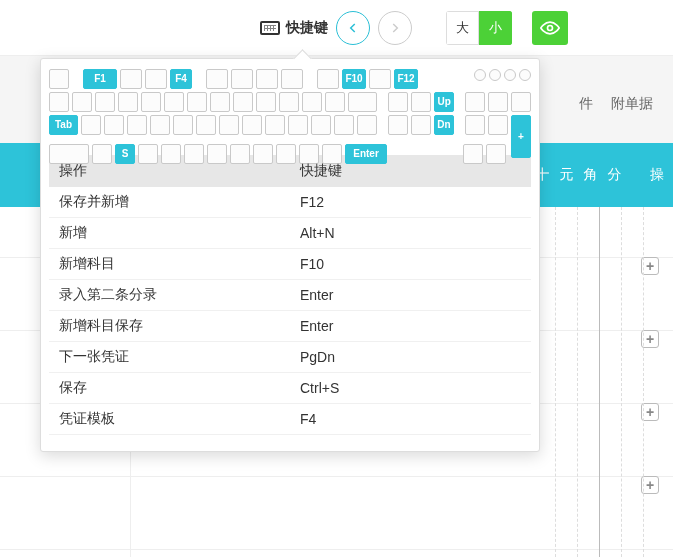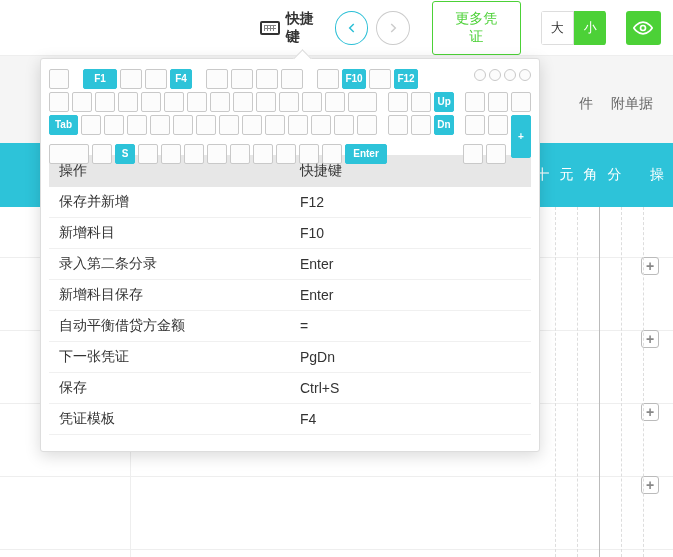--- a/index.html
+++ b/index.html
@@ -72,21 +72,20 @@
     <svg viewBox="0 0 24 24" fill="none" stroke="currentColor" stroke-width="2.5">
         <path d="M15 5l-7 7 7 7"></path>
       </svg>
   </div>
   <div class="circle-btn disabled">
     <svg viewBox="0 0 24 24" fill="none" stroke="currentColor" stroke-width="2.5">
         <path d="M9 5l7 7-7 7"></path>
       </svg>
   </div>
   <div style="width:6px"></div>
-  <button class="btn-more">更多凭证</button>
   <div style="width:4px"></div>
   <div class="size-toggle">
     <span>大</span>
     <span class="active">小</span>
   </div>
   <div style="width:4px"></div>
   <div class="eye-btn">
     <svg viewBox="0 0 24 24" fill="none" stroke="currentColor" stroke-width="2">
         <path d="M1 12s4-7 11-7 11 7 11 7-4 7-11 7S1 12 1 12z"></path>
         <circle cx="12" cy="12" r="3"></circle>
@@ -240,36 +239,36 @@
         <th>操作</th>
         <th>快捷键</th>
       </tr>
     </thead>
     <tbody>
       <tr>
           <td>保存并新增</td>
           <td>F12</td>
         </tr>
       <tr>
+          <td>新增</td>
+          <td>Alt+N</td>
+        </tr>
+      <tr>
           <td>新增科目</td>
           <td>F10</td>
         </tr>
       <tr>
           <td>录入第二条分录</td>
           <td>Enter</td>
         </tr>
       <tr>
           <td>新增科目保存</td>
           <td>Enter</td>
         </tr>
       <tr>
-          <td>自动平衡借贷方金额</td>
-          <td>=</td>
-        </tr>
-      <tr>
           <td>下一张凭证</td>
           <td>PgDn</td>
         </tr>
       <tr>
           <td>保存</td>
           <td>Ctrl+S</td>
         </tr>
       <tr>
           <td>凭证模板</td>
           <td>F4</td>

